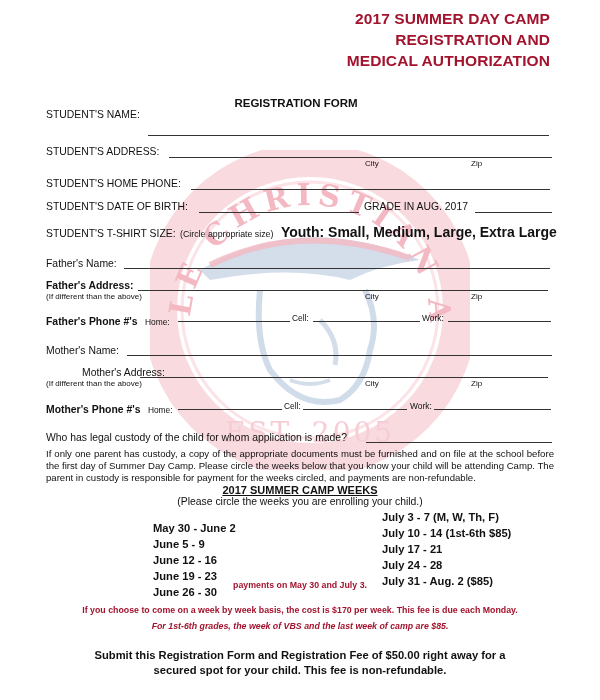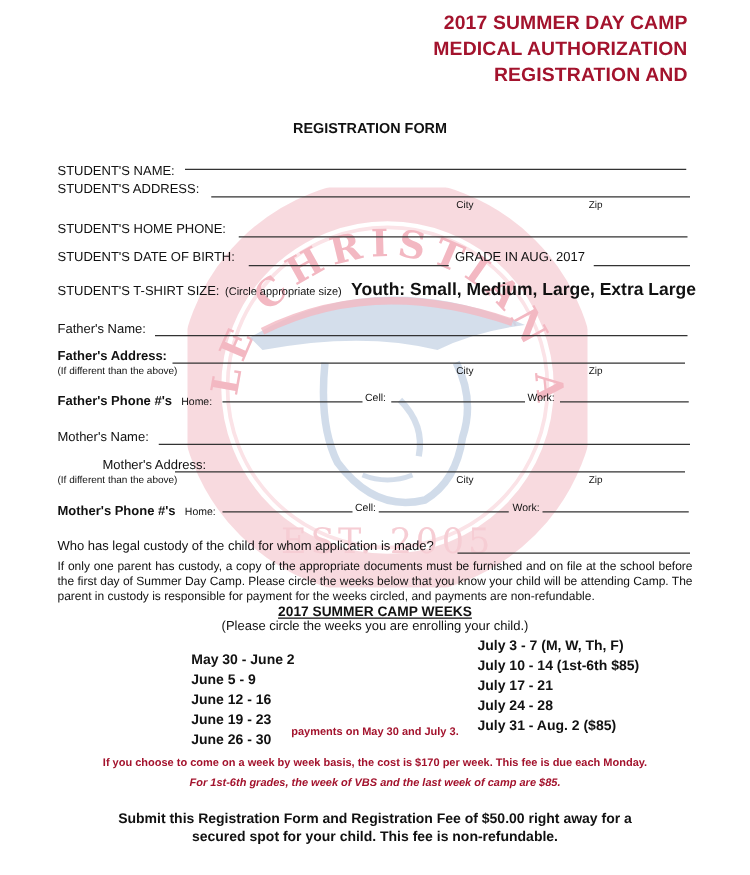--- a/index.html
+++ b/index.html
@@ -41,27 +41,27 @@
     <path d="M 50 120 Q 150 60 270 110 Q 230 115 200 130 Q 140 115 60 130 Z" fill="#c9d6e6" opacity="0.8"></path>
     <path d="M 60 115 Q 150 70 260 108" fill="none" stroke="#f3b8c2" stroke-width="6" opacity="0.8"></path>
 
     <path d="M 110 140 Q 105 190 120 220 Q 150 260 190 250 Q 215 235 220 200 Q 230 170 215 140" fill="none" stroke="#c9d6e6" stroke-width="6" opacity="0.85"></path>
     <path d="M 170 170 Q 190 190 185 215" fill="none" stroke="#c9d6e6" stroke-width="5" opacity="0.8"></path>
     <path d="M 140 230 Q 160 238 180 230" fill="none" stroke="#c9d6e6" stroke-width="4" opacity="0.8"></path>
   </svg>
 
   <div class="abs title" style="top:8px;">
     <div>2017 SUMMER DAY CAMP</div>
+    <div>REGISTRATION AND</div>
     <div>MEDICAL AUTHORIZATION</div>
-    <div>REGISTRATION AND</div>
   </div>
 
   <div class="abs formhead">REGISTRATION FORM</div>
 
-  <div class="abs lbl" style="left:46px;top:132px;">STUDENT'S NAME:</div>
+  <div class="abs lbl" style="left:46px;top:109px;">STUDENT'S NAME:</div>
   <div class="line" style="left:148px;top:135px;width:401px;"></div>
 
   <div class="abs lbl" style="left:46px;top:146px;">STUDENT'S ADDRESS:</div>
   <div class="line" style="left:169px;top:157px;width:383px;"></div>
   <div class="abs small" style="left:365px;top:159px;">City</div>
   <div class="abs small" style="left:471px;top:159px;">Zip</div>
 
   <div class="abs lbl" style="left:46px;top:178px;">STUDENT'S HOME PHONE:</div>
   <div class="line" style="left:191px;top:189px;width:359px;"></div>
 

